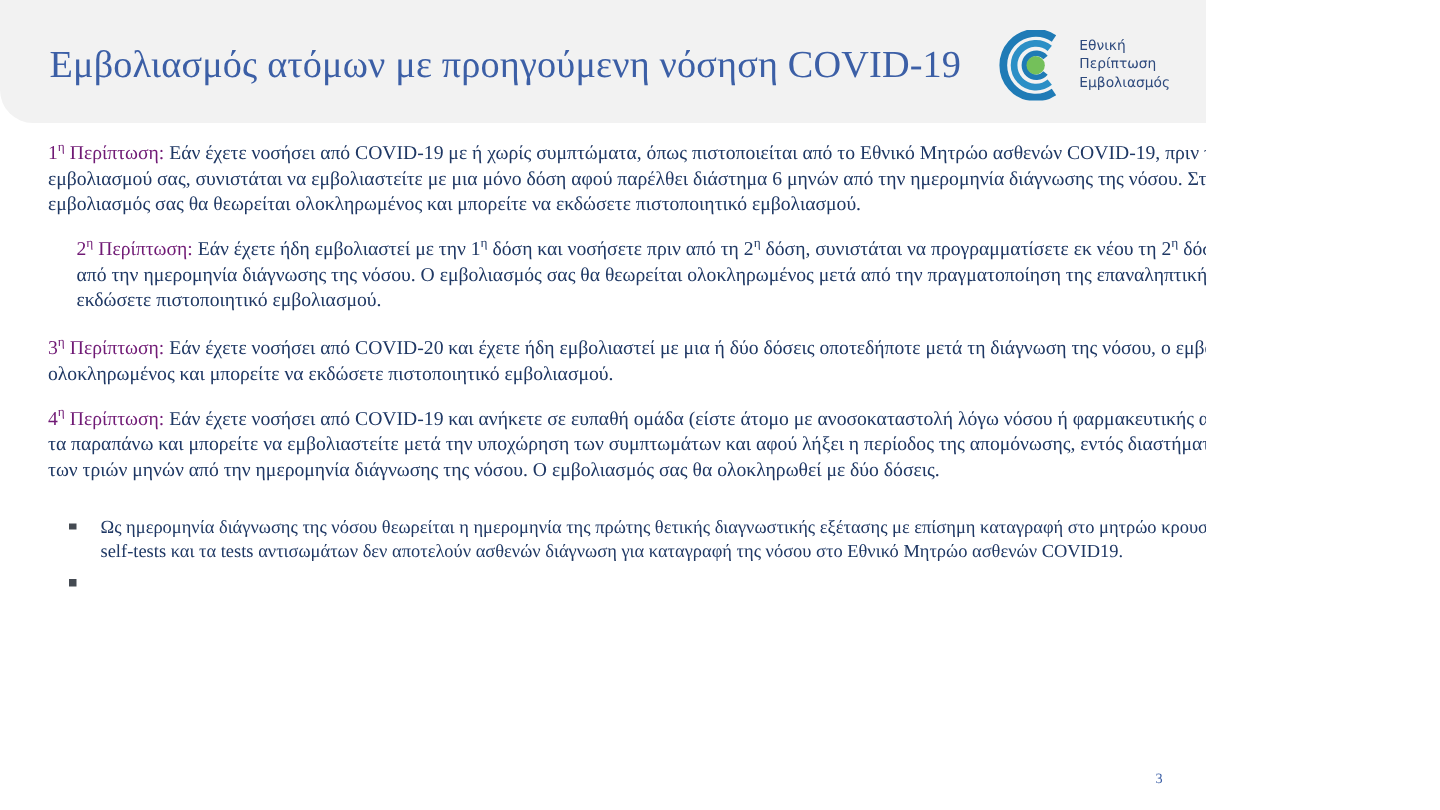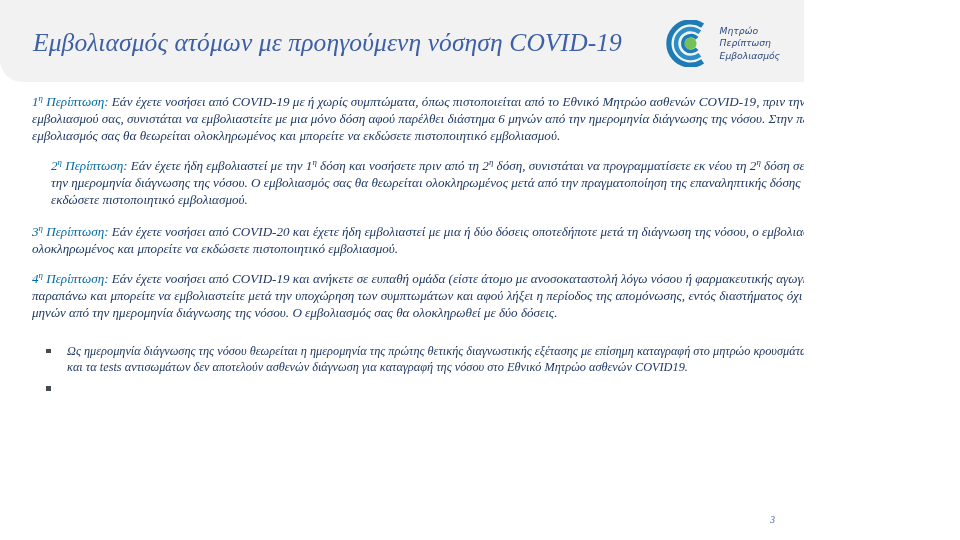--- a/index.html
+++ b/index.html
@@ -10,21 +10,20 @@
   }
   body {
     font-family: "Liberation Serif", "DejaVu Serif", serif;
   }
   .slide {
     position: relative;
     width: 804px;
     height: 540px;
     background: #ffffff;
     overflow: hidden;
-    font-style: italic;
   }
 
   
   .header-band {
     position: absolute;
     left: 0;
     top: -6px;
     width: 960px;
     height: 88px;
     background: #f2f2f2;
@@ -77,21 +76,21 @@
   .para {
     font-size: 13.1px;
     line-height: 16.9px;
     color: #1f3864;
     text-align: left;
     margin: 0 0 13px 0;
     font-family: "Liberation Serif", "DejaVu Serif", serif;
   }
   .para:nth-of-type(2) { margin-bottom: 16px; margin-left: 19px; }
   .case-label {
-    color: #0369a1;
+    color: #701a75;
   }
   .case-label sup {
     font-size: 0.68em;
     vertical-align: super;
     line-height: 0;
   }
   .inline-sup {
     font-size: 0.68em;
     vertical-align: super;
     line-height: 0;
@@ -146,21 +145,21 @@
 
       <path d="M 78 12 A 46 46 0 1 0 78 88" fill="none" stroke="#1f7bb6" stroke-width="11" stroke-linecap="butt"></path>
 
       <path d="M 72 26 A 31 31 0 1 0 72 74" fill="none" stroke="#2b8fc6" stroke-width="9.5" stroke-linecap="butt"></path>
 
       <path d="M 66 39 A 17 17 0 1 0 66 61" fill="none" stroke="#1f7bb6" stroke-width="8" stroke-linecap="butt"></path>
 
       <circle cx="52" cy="50" r="13" fill="#74c05a"></circle>
     </svg>
     <div class="logo-text">
-      <div>Μητρώο</div>
+      <div>Εθνική</div>
       <div>Περίπτωση</div>
       <div>Εμβολιασμός</div>
     </div>
   </div>
 
   <div class="content">
 
     <p class="para">
       <span class="case-label"><span>1</span><sup>η</sup><span> Περίπτωση:</span></span><span> Εάν έχετε νοσήσει από COVID-19 με ή χωρίς συμπτώματα, όπως πιστοποιείται από το Εθνικό Μητρώο ασθενών COVID-19, πριν την έναρξη του εμβολιασμού σας, συνιστάται να εμβολιαστείτε με μια μόνο δόση αφού παρέλθει διάστημα 6 μηνών από την ημερομηνία διάγνωσης της νόσου. Στην περίπτωση αυτή ο εμβολιασμός σας θα θεωρείται ολοκληρωμένος και μπορείτε να εκδώσετε πιστοποιητικό εμβολιασμού.</span>
     </p>

